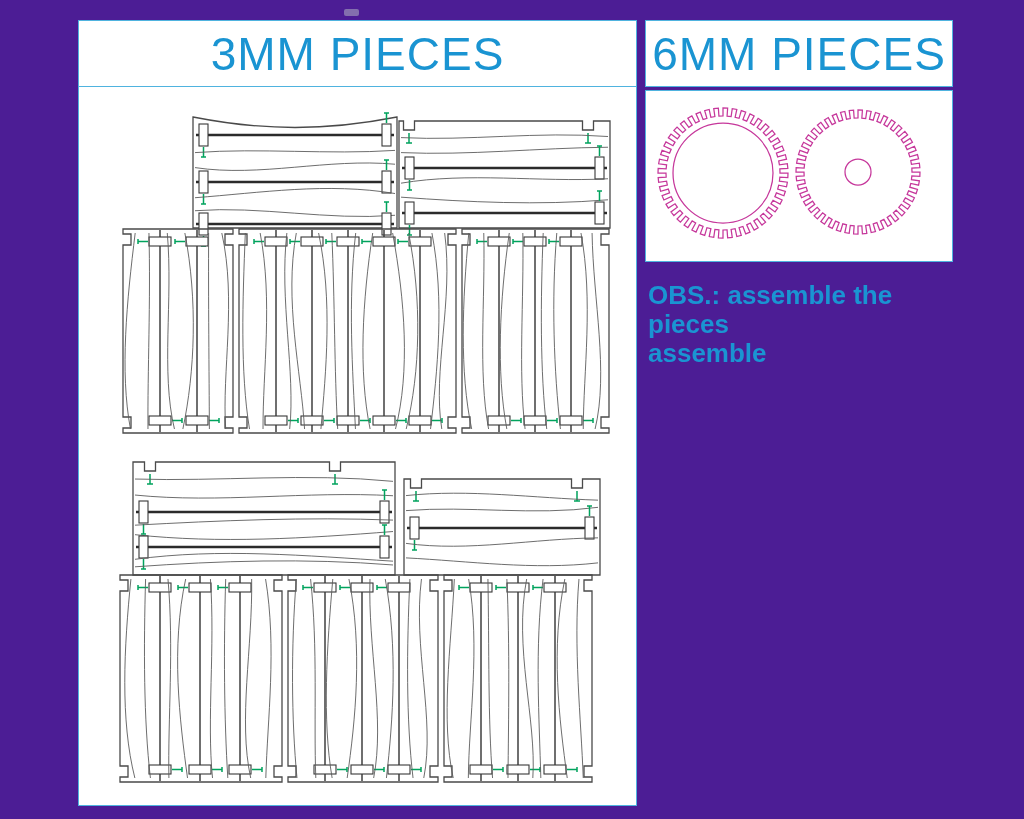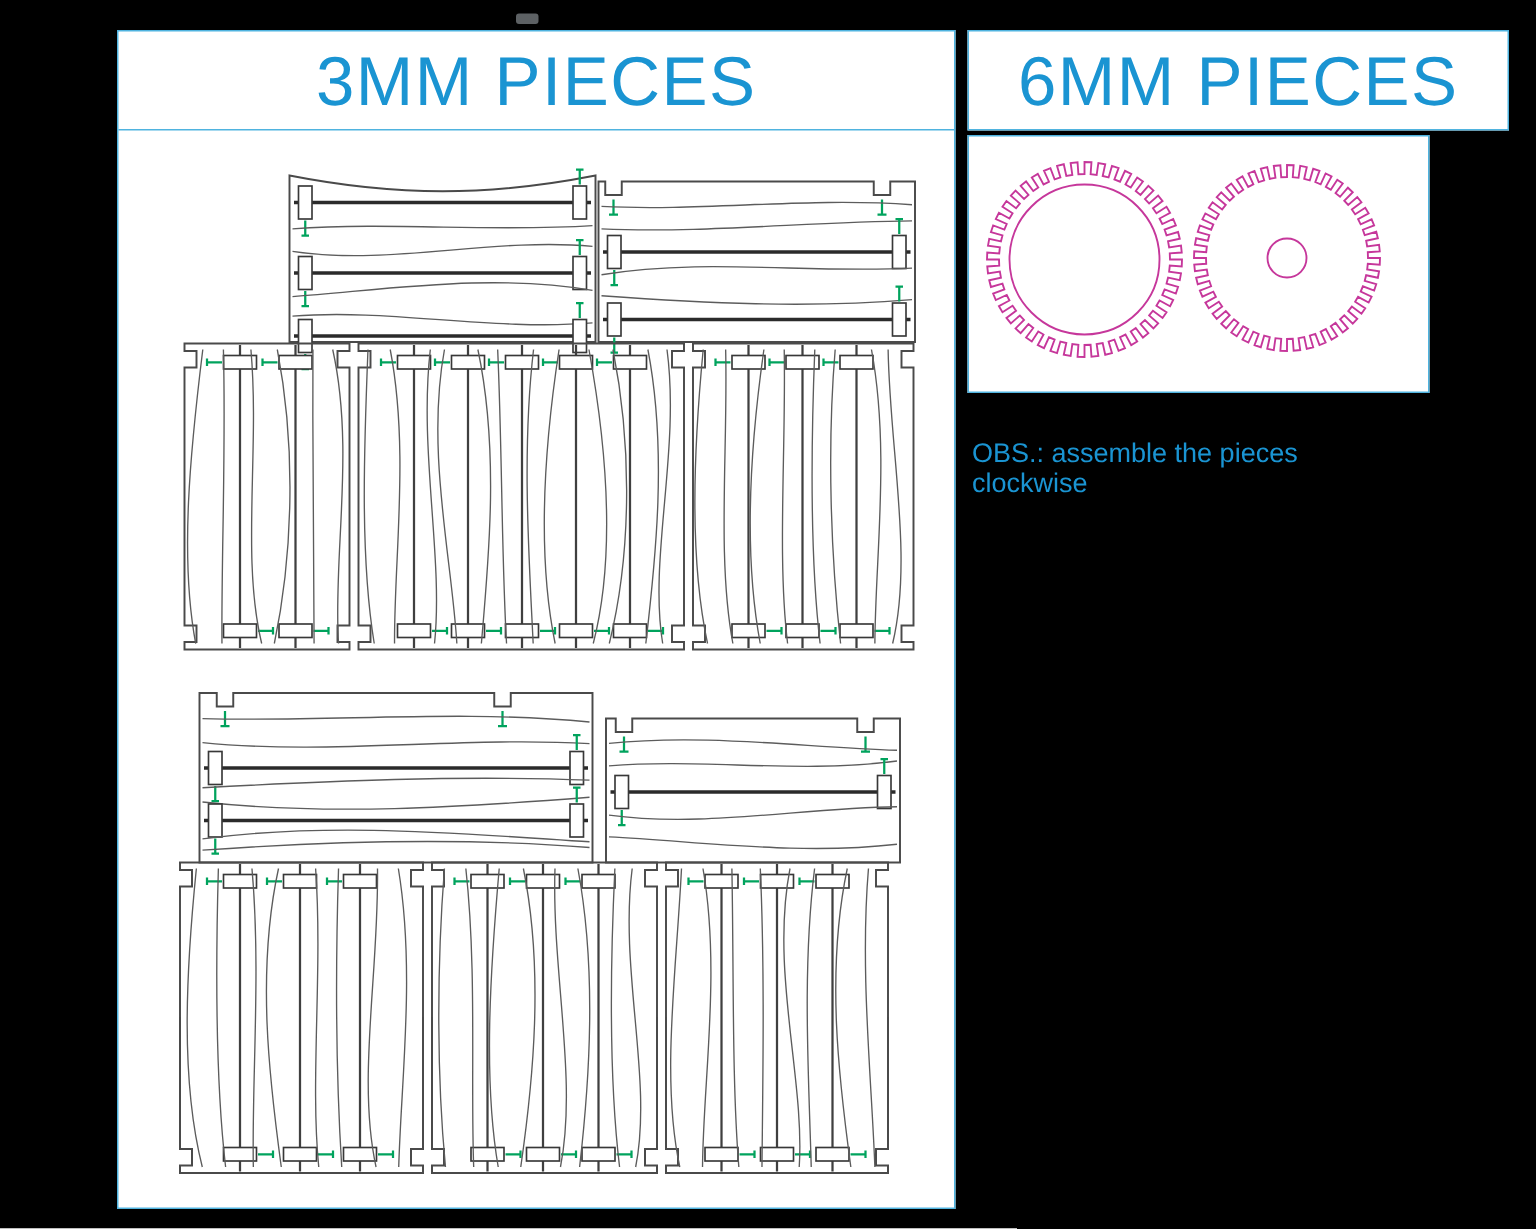--- a/index.html
+++ b/index.html
@@ -1,24 +1,24 @@
 <!DOCTYPE html>
 <html style="--cyan-border: #4FB3DF; --cyan-text: #1A94D2;"><head>
 <meta charset="utf-8">
 <style>
   html,body{margin:0;padding:0;background:#ffffff;}
   body{font-family:"Liberation Sans", sans-serif;}
-  #stage{position:relative;width:1024px;height:819px;background:#000000;overflow:hidden;}
+  #stage{position:relative;width:1024px;height:819px;background:#4c1d95;overflow:hidden;}
   .panel{position:absolute;box-sizing:border-box;border:1.5px solid var(--cyan-border);background:#fff;}
   #left-panel{left:78px;top:20px;width:559px;height:786px;}
   #left-header{position:absolute;left:0;top:0;width:100%;height:65px;border-bottom:1.5px solid var(--cyan-border);display:flex;align-items:center;justify-content:center;}
-  #right-header{left:645px;top:20px;width:361px;height:67px;display:flex;align-items:center;justify-content:center;}
+  #right-header{left:645px;top:20px;width:308px;height:67px;display:flex;align-items:center;justify-content:center;}
   #gear-box{left:645px;top:90px;width:308px;height:172px;}
   .big-title{color:var(--cyan-text);font-size:46px;font-weight:400;letter-spacing:1px;white-space:nowrap;}
-  #obs-note{position:absolute;left:648px;top:292px;width:330px;color:var(--cyan-text);font-size:18px;line-height:1.12;font-weight:400;}
+  #obs-note{position:absolute;left:648px;top:281px;width:330px;color:var(--cyan-text);font-size:26px;line-height:1.12;font-weight:700;}
   #diagram-svg{position:absolute;left:0;top:0;width:1024px;height:819px;pointer-events:none;}
   #top-artifact{position:absolute;left:344px;top:9px;width:15px;height:7px;background:#b9c2c7;opacity:.5;border-radius:2px;}
 </style>
 </head>
 <body>
 
 <div id="stage">
 
   <div id="top-artifact"></div>
 
@@ -29,21 +29,21 @@
   </div>
 
   <div id="right-header" class="panel">
     <span class="big-title">6MM PIECES</span>
   </div>
 
   <div id="gear-box" class="panel"></div>
 
   <div id="obs-note">
     <div>OBS.: assemble the pieces</div>
-    <div>clockwise</div>
+    <div>assemble</div>
   </div>
 
   <svg id="diagram-svg" viewBox="0 0 1024 819">
       <g>
         <path fill="none" stroke="#4a4a4a" stroke-width="1.3" d="M193 117 C 264.4 131, 325.6 131, 397 117 L397 228 L193 228 Z"></path>
         <line stroke="#2b2b2b" stroke-width="2.3" x1="196" y1="135" x2="394" y2="135"></line>
         <rect fill="#ffffff" stroke="#383838" stroke-width="1.1" x="199" y="124" width="9" height="22"></rect>
         <path stroke="#00A35D" stroke-width="1.5" fill="none" d="M203.5 147 L203.5 157 M201 157 L206 157"></path>
         <rect fill="#ffffff" stroke="#383838" stroke-width="1.1" x="382" y="124" width="9" height="22"></rect>
         <path stroke="#00A35D" stroke-width="1.5" fill="none" d="M386.5 123 L386.5 113 M384 113 L389 113"></path>

